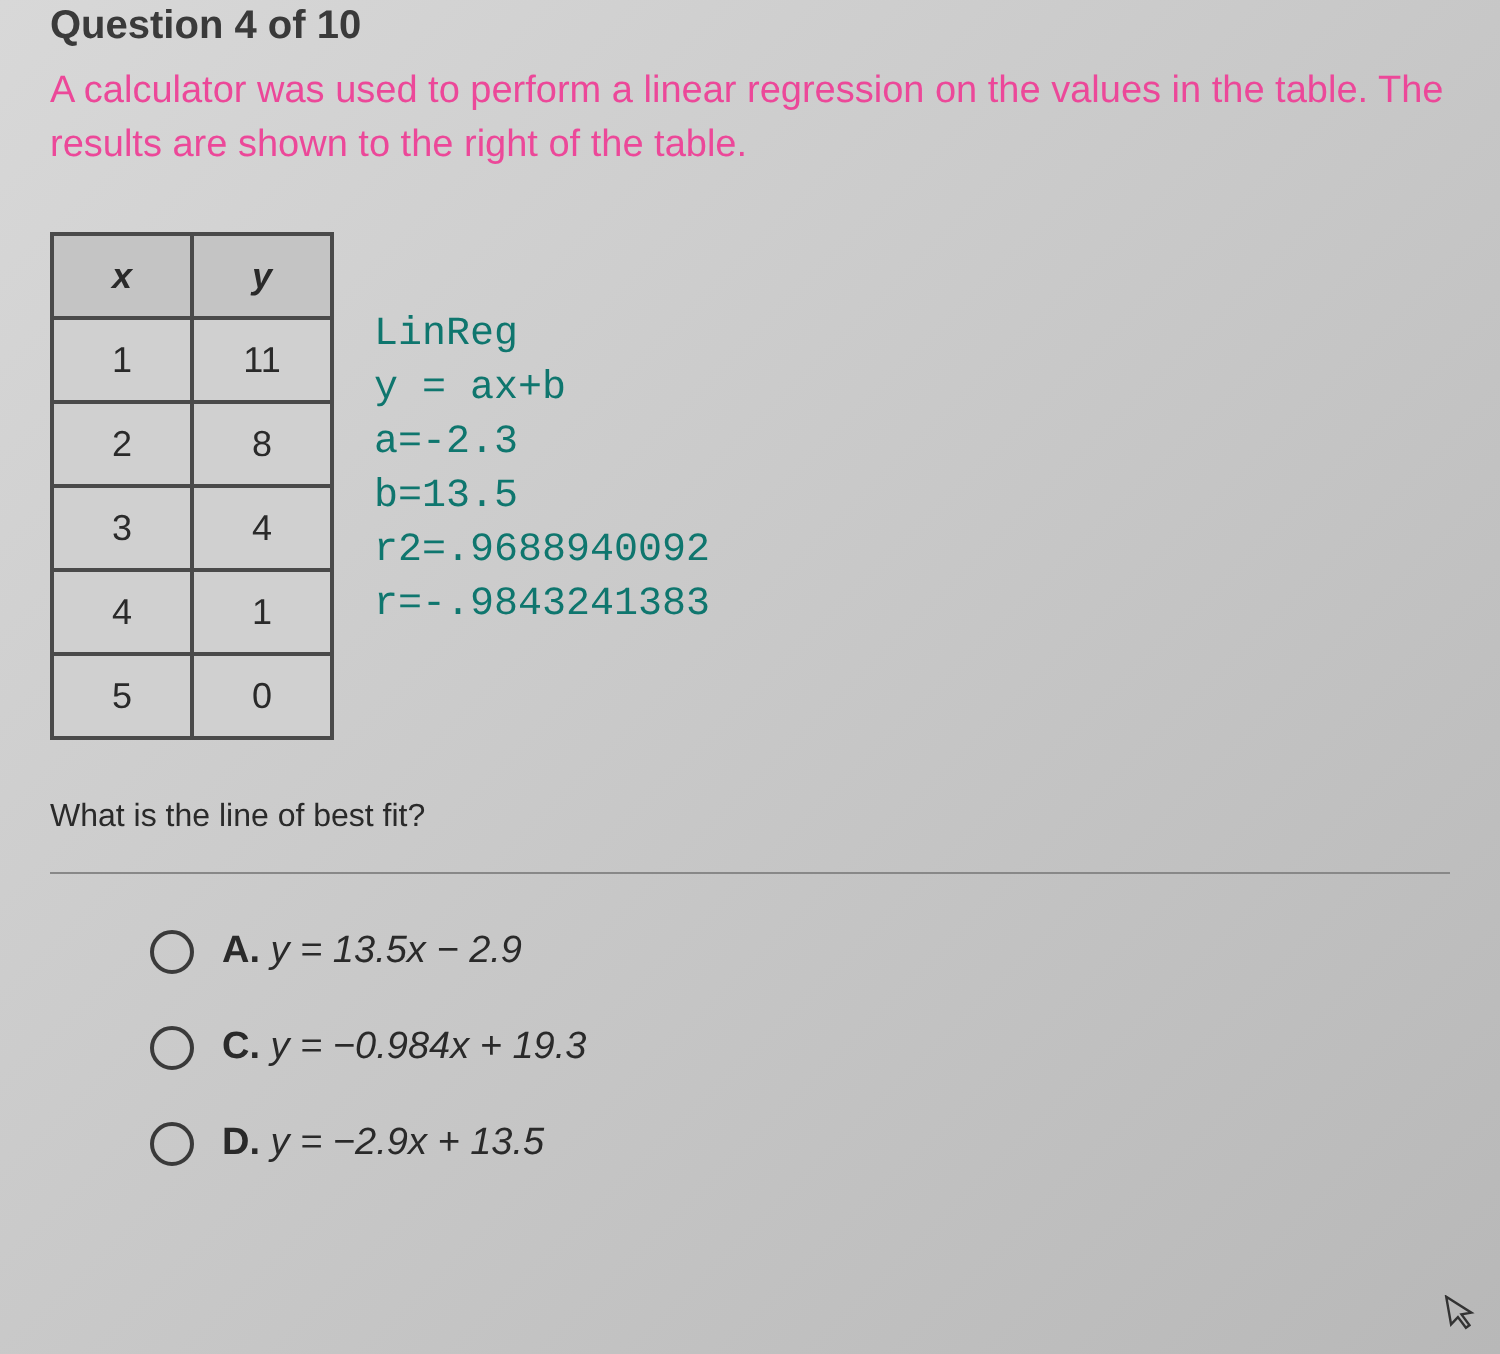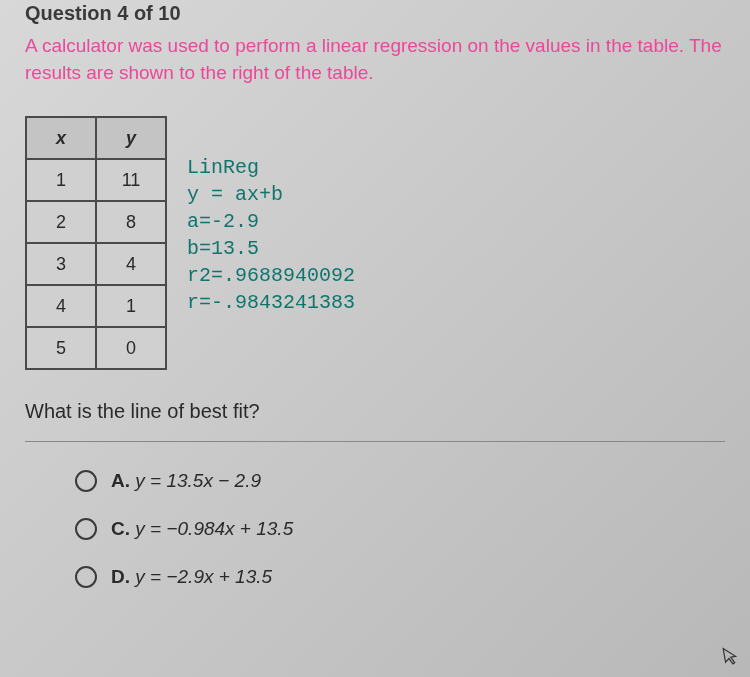--- a/index.html
+++ b/index.html
@@ -58,21 +58,21 @@
       font-style: italic;
     }
     .linreg {
       font-family: 'Courier New', monospace;
       font-size: 20px;
       line-height: 1.35;
       color: #0f766e;
       padding-top: 38px;
     }
     .question-text {
-      font-size: 20px;
+      font-size: 16px;
       color: #2a2a2a;
       margin-bottom: 18px;
     }
     .divider {
       border: none;
       border-top: 1px solid #888;
       margin-bottom: 28px;
     }
     .options {
       padding-left: 50px;
@@ -144,21 +144,21 @@
       <tr>
         <td>5</td>
         <td>0</td>
       </tr>
     </tbody>
       </table>
 
     <div class="linreg">
       <div>LinReg</div>
       <div>y = ax+b</div>
-      <div>a=-2.9</div>
+      <div>a=-2.3</div>
       <div>b=13.5</div>
       <div>r2=.9688940092</div>
       <div>r=-.9843241383</div>
     </div>
   </div>
 
   <div class="question-text">What is the line of best fit?</div>
 
   <hr class="divider">
 
@@ -167,21 +167,21 @@
       <div class="radio"></div>
       <div class="option-label">
         <span class="letter">A.</span>
         <span class="italic">y = 13.5x − 2.9</span>
       </div>
     </div>
     <div class="option">
       <div class="radio"></div>
       <div class="option-label">
         <span class="letter">C.</span>
-        <span class="italic">y = −0.984x + 13.5</span>
+        <span class="italic">y = −0.984x + 19.3</span>
       </div>
     </div>
     <div class="option">
       <div class="radio"></div>
       <div class="option-label">
         <span class="letter">D.</span>
         <span class="italic">y = −2.9x + 13.5</span>
       </div>
     </div>
   </div>

